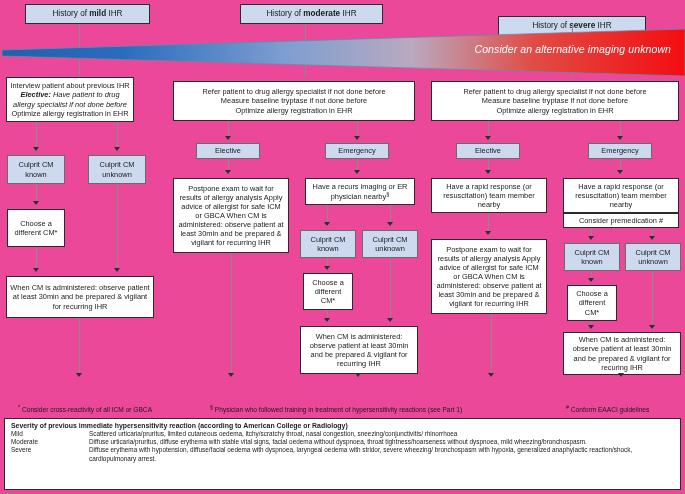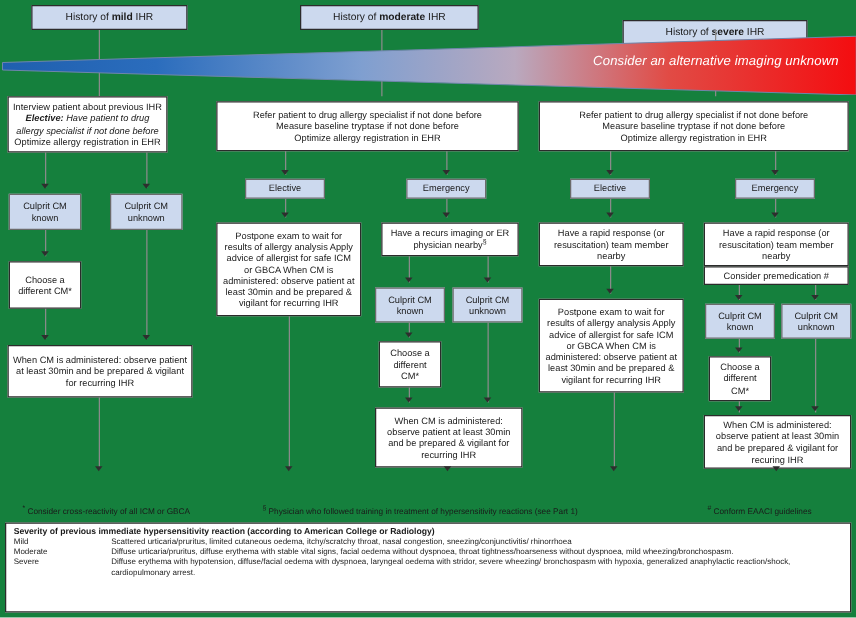--- a/index.html
+++ b/index.html
@@ -6,21 +6,21 @@
   body{
     font-family:"Liberation Sans", sans-serif;
     color:#1a1a1a;
     -webkit-font-smoothing:antialiased;
   }
   #page{
     position:relative;
     width:685px;
     height:494px;
     overflow:hidden;
-    background:#15803d;
+    background:#ec4899;
   }
 
   
   .box{
     position:absolute;
     box-sizing:border-box;
     border:1.4px solid #2b2b2b;
     background:#ffffff;
     display:flex;
     align-items:center;

